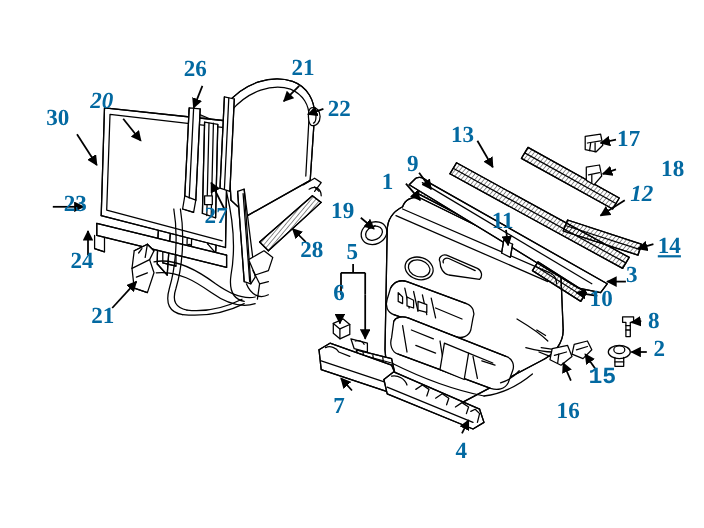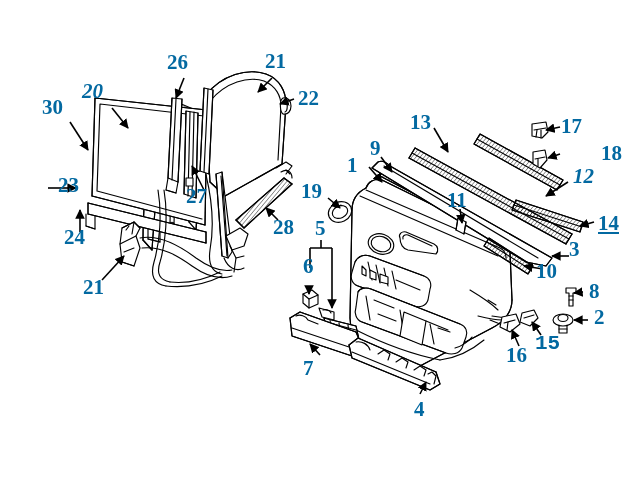--- a/index.html
+++ b/index.html
@@ -426,21 +426,21 @@
   <div class="callout" style="left:303px; top:256px;">6</div>
   <div class="callout" style="left:303px; top:358px;">7</div>
   <div class="callout" style="left:589px; top:281px;">8</div>
   <div class="callout" style="left:370px; top:138px;">9</div>
   <div class="callout two" style="left:536px; top:261px;text-align:center;">10</div>
   <div class="callout two" style="left:447px; top:190px;text-align:right;">11</div>
   <div class="callout two" style="left:573px; top:166px;font-style:italic;">12</div>
   <div class="callout two" style="left:410px; top:112px;text-align:right;">13</div>
   <div class="callout two" style="left:598px; top:213px;text-decoration:underline;">14</div>
   <div class="callout two" style="left:535px; top:333px;font-family:Liberation Mono, monospace;">15</div>
-  <div class="callout two" style="left:506px; top:345px;">16</div>
+  <div class="callout two" style="left:506px; top:363px;">16</div>
   <div class="callout two" style="left:561px; top:116px;">17</div>
   <div class="callout two" style="left:561px; top:143px;margin-left:40px;">18</div>
   <div class="callout two" style="left:301px; top:181px;">19</div>
   <div class="callout two" style="left:82px;  top:81px;font-style:italic;">20</div>
   <div class="callout two" style="left:265px; top:51px;">21</div>
   <div class="callout two" style="left:298px; top:88px;">22</div>
   <div class="callout two" style="left:18px;  top:175px;margin-left:40px;">23</div>
   <div class="callout two" style="left:64px;  top:227px;">24</div>
   <div class="callout two" style="left:42px;  top:97px;">30</div>
   <div class="callout two" style="left:167px; top:52px;">26</div>

